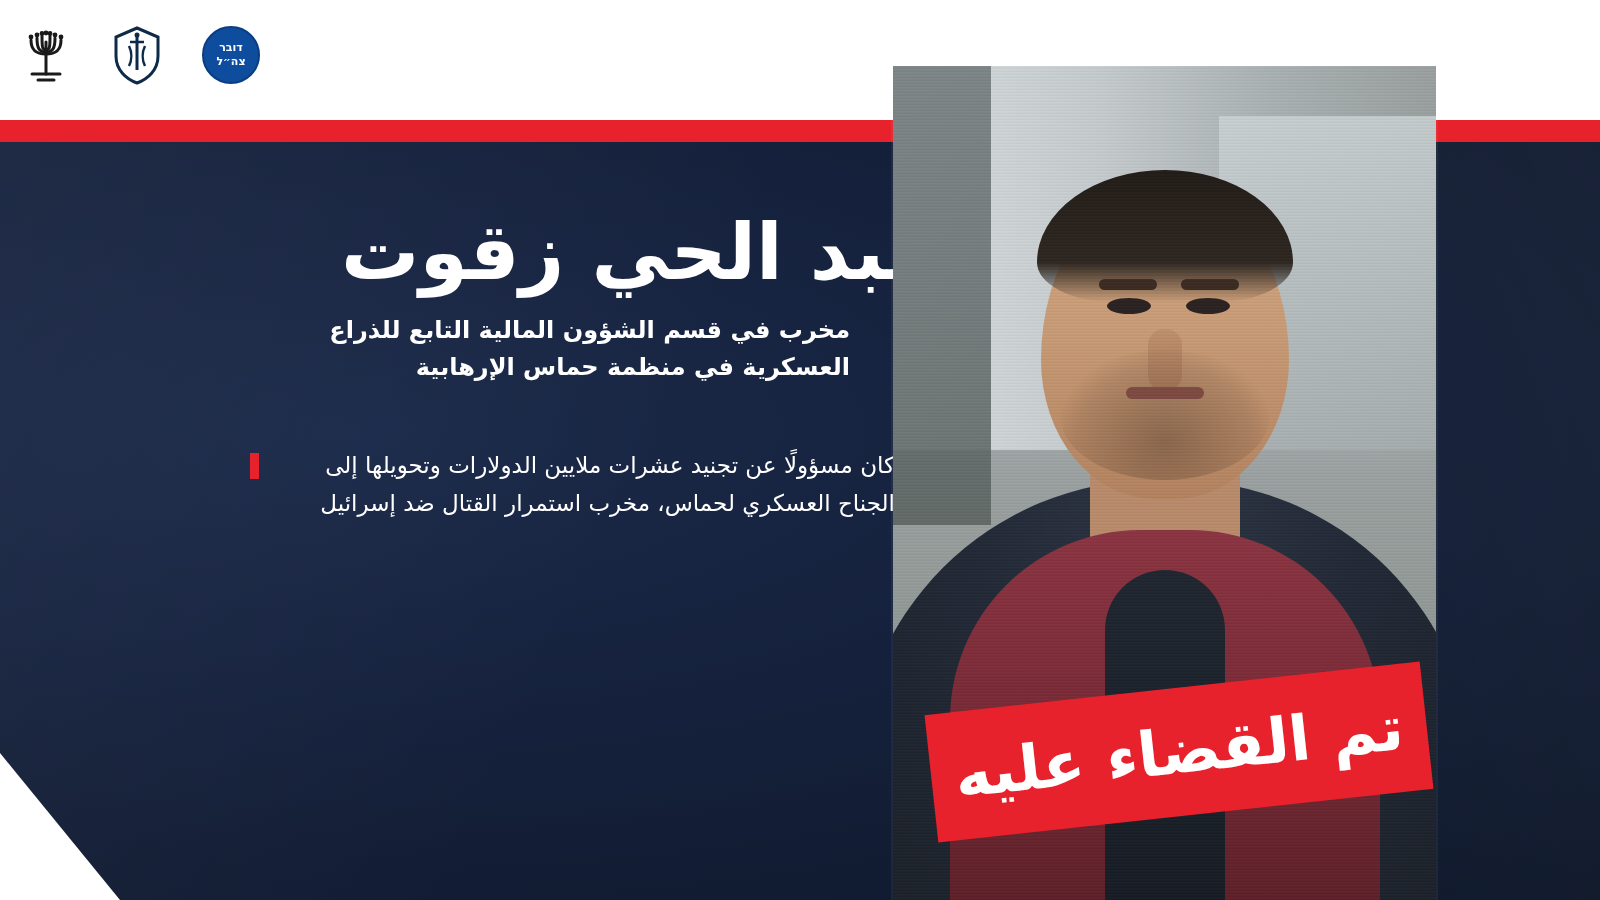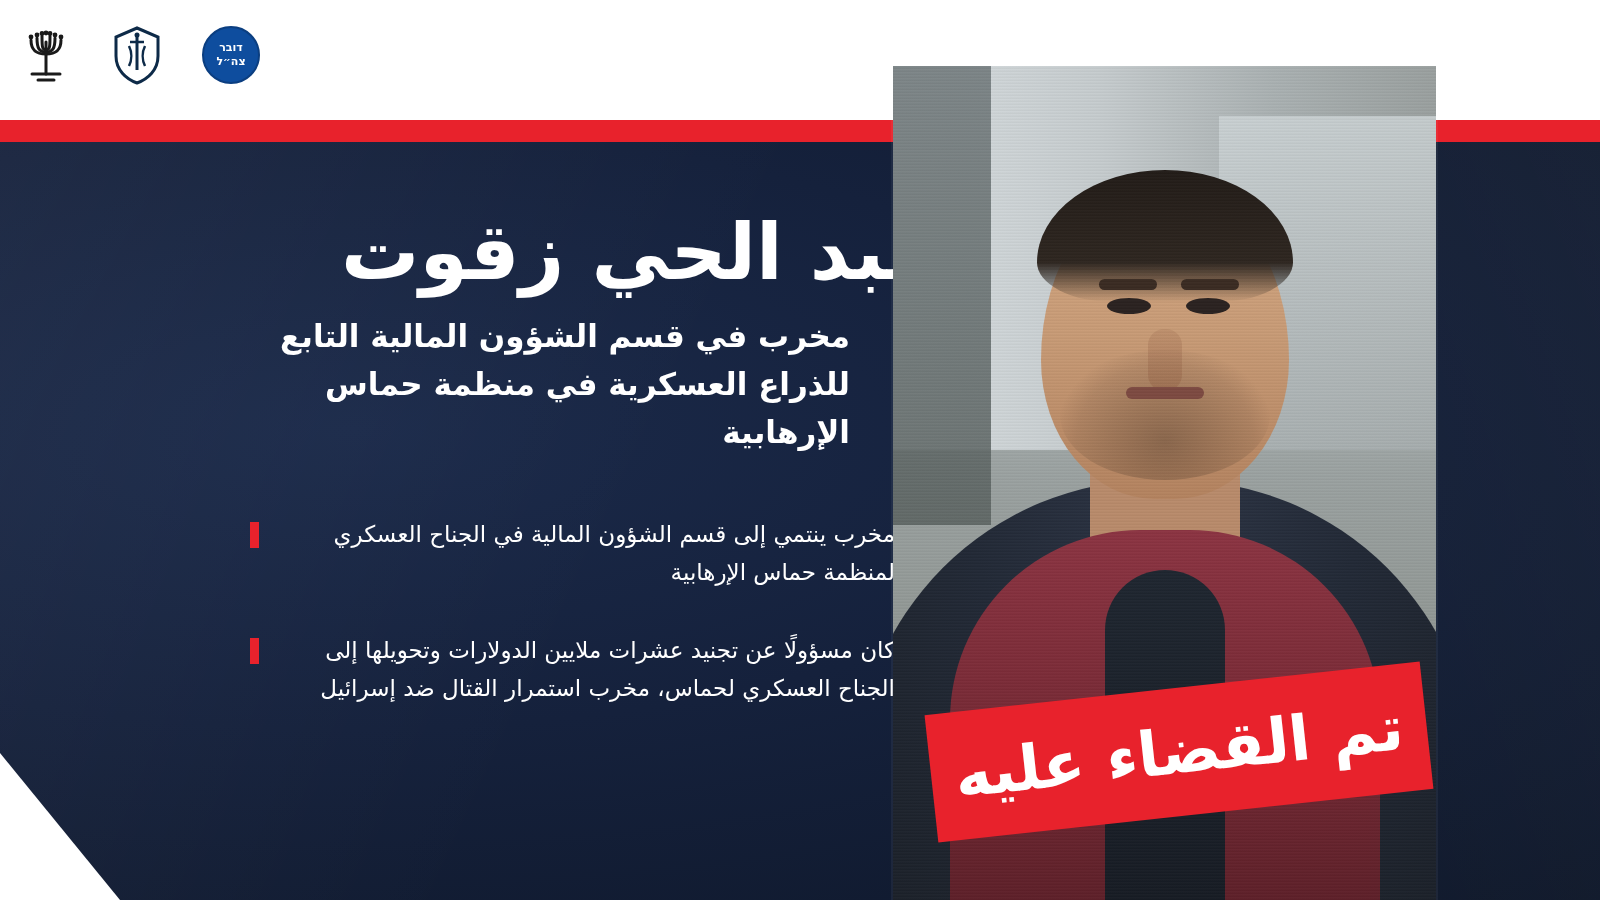--- a/index.html
+++ b/index.html
@@ -100,21 +100,21 @@
     font-size: 78px;
     line-height: 1.08;
     font-weight: bold;
     letter-spacing: 0px;
     margin: 0 0 18px 0;
     color: #ffffff;
     white-space: nowrap;
   }
 
   .role {
-    font-size: 31px;
+    font-size: 24px;
     line-height: 1.55;
     font-weight: bold;
     color: #ffffff;
     margin: 0 0 60px 0;
     max-width: 600px;
     margin-right: auto;
   }
 
   .bullets {
     list-style: none;
@@ -405,24 +405,20 @@
 
   <div class="red-stripe"></div>
 
   <div class="text-col">
     <h1 class="name">عبد الحي زقوت</h1>
     <p class="role">مخرب في قسم الشؤون المالية التابع للذراع العسكرية في منظمة حماس الإرهابية</p>
 
     <ul class="bullets">
       <li class="bullet">
         <span class="bullet-marker"></span>
-        <span class="bullet-text">مخرب ينتمي إلى قسم الشؤون المالية في الجناح العسكري لمنظمة حماس الإرهابية</span>
-      </li>
-      <li class="bullet">
-        <span class="bullet-marker"></span>
         <span class="bullet-text">كان مسؤولًا عن تجنيد عشرات ملايين الدولارات وتحويلها إلى الجناح العسكري لحماس، مخرب استمرار القتال ضد إسرائيل</span>
       </li>
     </ul>
   </div>
 
   <div class="photo-frame">
     <div class="ph-bg"></div>
     <div class="ph-bg-wall"></div>
     <div class="ph-bg-panel"></div>
     <div class="ph-bg-dark"></div>

